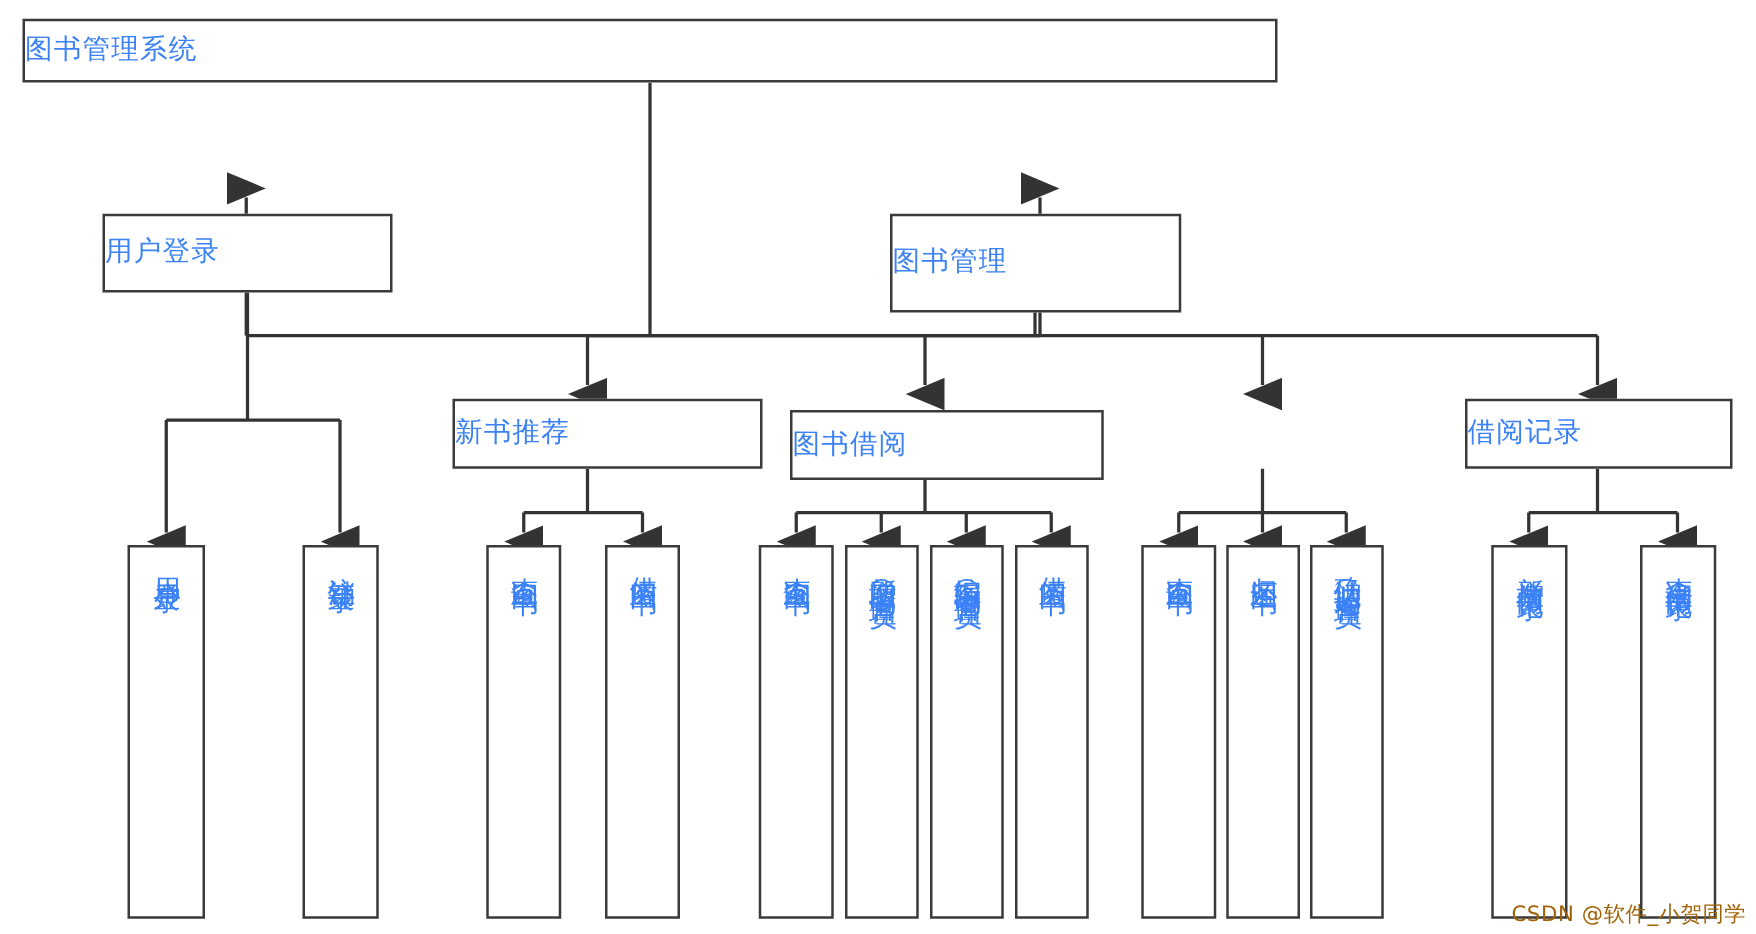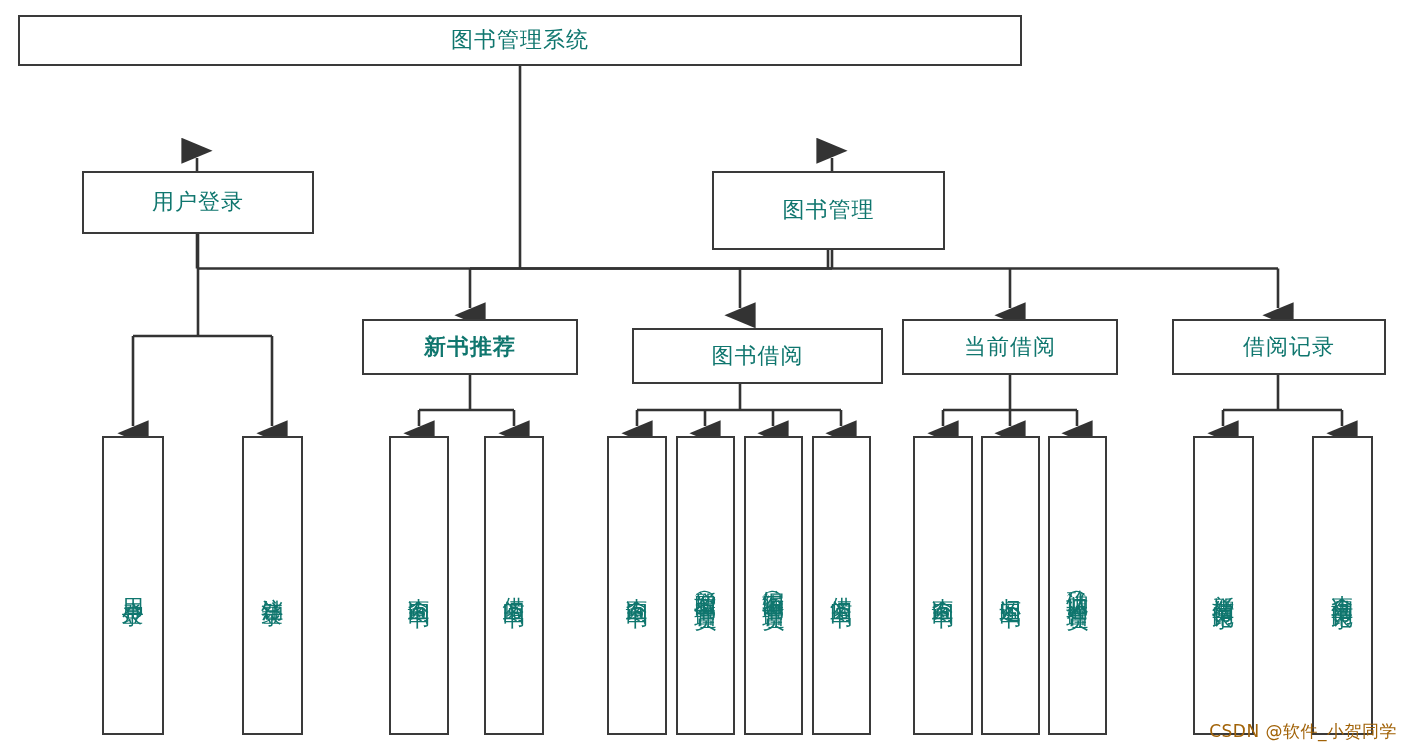--- a/index.html
+++ b/index.html
@@ -25,22 +25,21 @@
     height: 747px;
     pointer-events: none;
   }
   .node {
     position: absolute;
     box-sizing: border-box;
     background: #ffffff;
     border: 2px solid #3a3a3a;
     display: flex;
     align-items: center;
-    justify-content: center;
-    color: #0f766e;
+    color: #3b82f6;
     text-align: center;
   }
   .node.horiz {
     font-size: 22px;
     line-height: 1.2;
     letter-spacing: 1px;
   }
   .node.vert {
     writing-mode: vertical-rl;
     text-orientation: upright;
@@ -125,30 +124,27 @@
     <span>图书管理系统</span>
   </div>
 
   <div class="node horiz" style="left:82px; top:171px; width:232px; height:63px;">
     <span>用户登录</span>
   </div>
   <div class="node horiz" style="left:712px; top:171px; width:233px; height:79px;">
     <span>图书管理</span>
   </div>
 
-  <div class="node horiz" style="left:362px; top:319px; width:216px; height:56px;font-weight:bold;">
+  <div class="node horiz" style="left:362px; top:319px; width:248px; height:56px;">
     <span>新书推荐</span>
   </div>
   <div class="node horiz" style="left:632px; top:328px; width:251px; height:56px;">
     <span>图书借阅</span>
   </div>
-  <div class="node horiz" style="left:902px; top:319px; width:216px; height:56px;">
-    <span>当前借阅</span>
-  </div>
-  <div class="node horiz" style="left:1172px; top:319px; width:214px; height:56px;padding-left:20px;">
+  <div class="node horiz" style="left:1172px; top:319px; width:214px; height:56px;">
     <span>借阅记录</span>
   </div>
 
   <div class="node vert" style="left:102px; top:436px; width:62px; height:299px;">
     <span class="vlabel">用户登录</span>
   </div>
   <div class="node vert" style="left:242px; top:436px; width:61px; height:299px;">
     <span class="vlabel">注销登录</span>
   </div>
 

